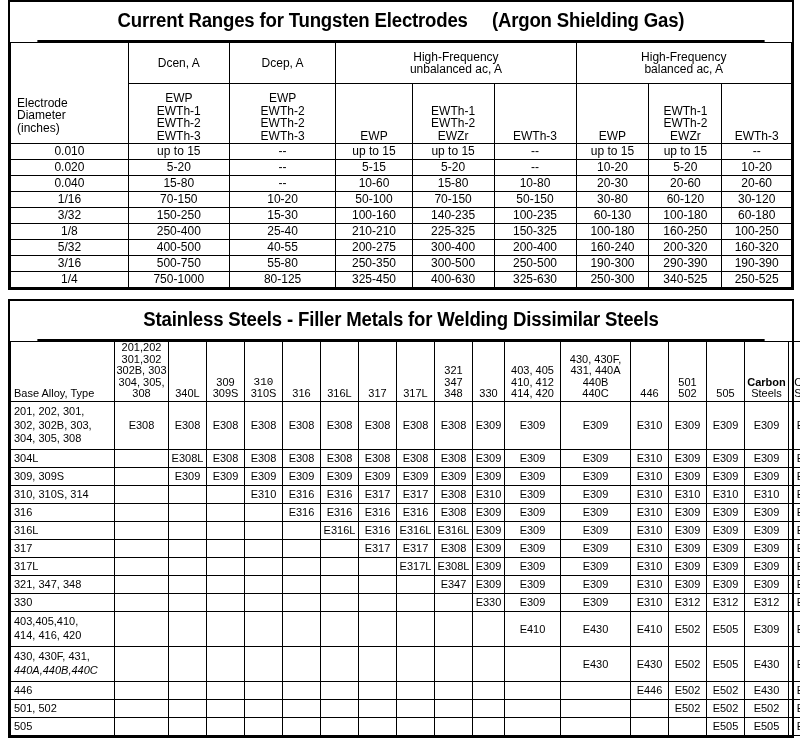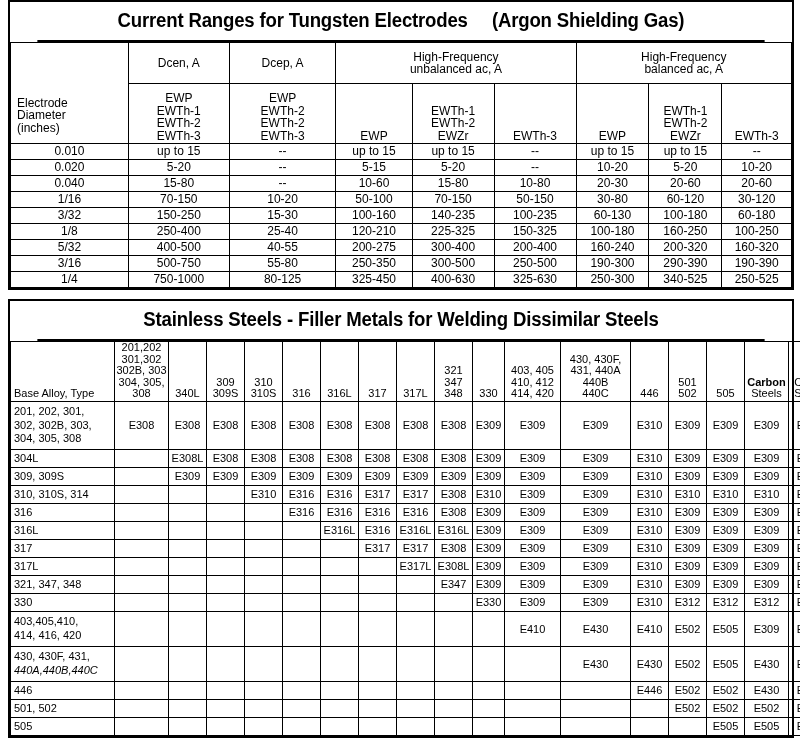--- a/index.html
+++ b/index.html
@@ -221,21 +221,21 @@
             <td class="rowlbl mid">140-235</td>
             <td class="rowlbl mid">100-235</td>
             <td class="rowlbl mid">60-130</td>
             <td class="rowlbl mid">100-180</td>
             <td class="rowlbl mid">60-180</td>
           </tr>
           <tr>
             <td class="rowlbl mid">1/8</td>
             <td class="rowlbl mid">250-400</td>
             <td class="rowlbl mid">25-40</td>
-            <td class="rowlbl mid">120-210</td>
+            <td class="rowlbl mid">210-210</td>
             <td class="rowlbl mid">225-325</td>
             <td class="rowlbl mid">150-325</td>
             <td class="rowlbl mid">100-180</td>
             <td class="rowlbl mid">160-250</td>
             <td class="rowlbl mid">100-250</td>
           </tr>
           <tr>
             <td class="rowlbl mid">5/32</td>
             <td class="rowlbl mid">400-500</td>
             <td class="rowlbl mid">40-55</td>
@@ -307,21 +307,21 @@
               <span style="display: block;">304, 305, 308</span>
             </th>
             <th class="hdr-cell">
               <span style="display: block;">340L</span>
             </th>
             <th class="hdr-cell">
               <span style="display: block;">309</span>
               <span style="display: block;">309S</span>
             </th>
             <th class="hdr-cell">
-              <span style="display: block;">310</span>
+              <span style="display: block; font-family: Liberation Mono, monospace;">310</span>
               <span style="display: block;">310S</span>
             </th>
             <th class="hdr-cell">
               <span style="display: block;">316</span>
             </th>
             <th class="hdr-cell">
               <span style="display: block;">316L</span>
             </th>
             <th class="hdr-cell">
               <span style="display: block;">317</span>

